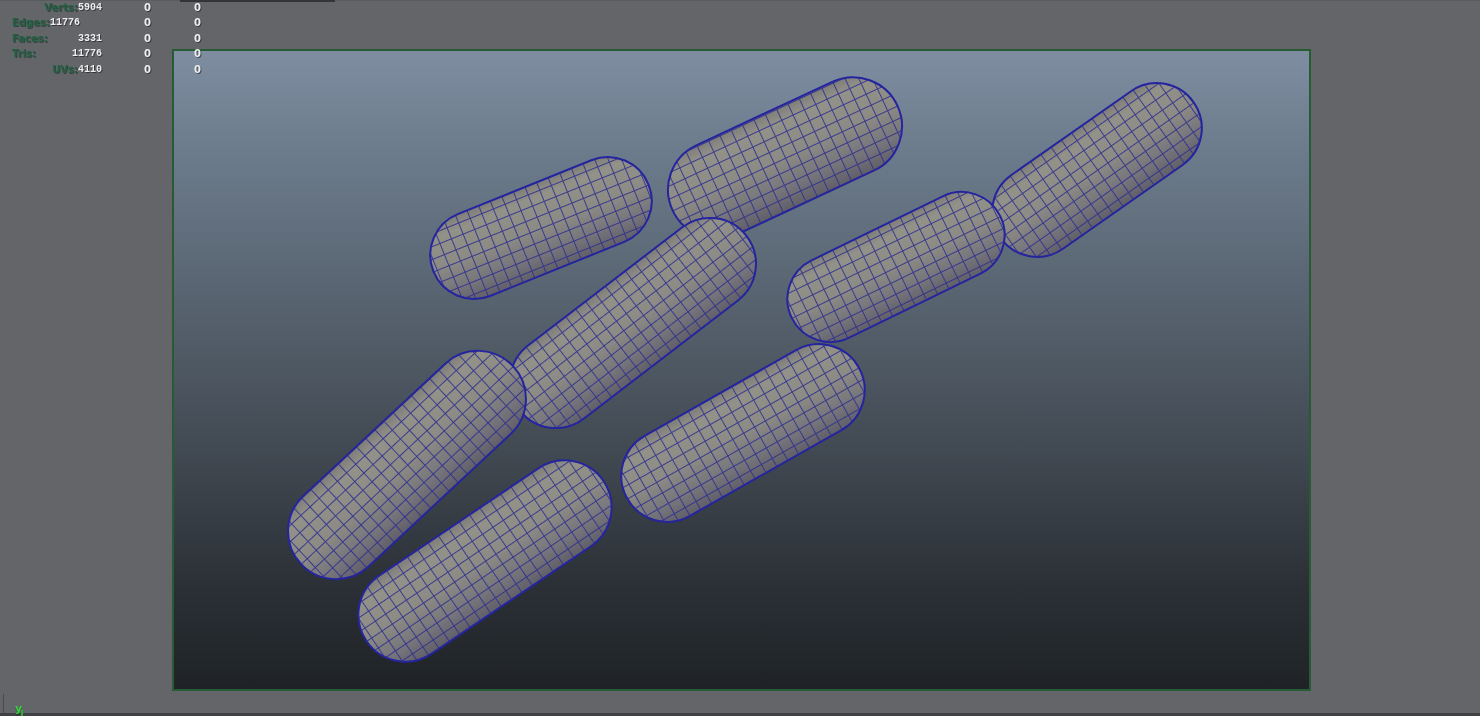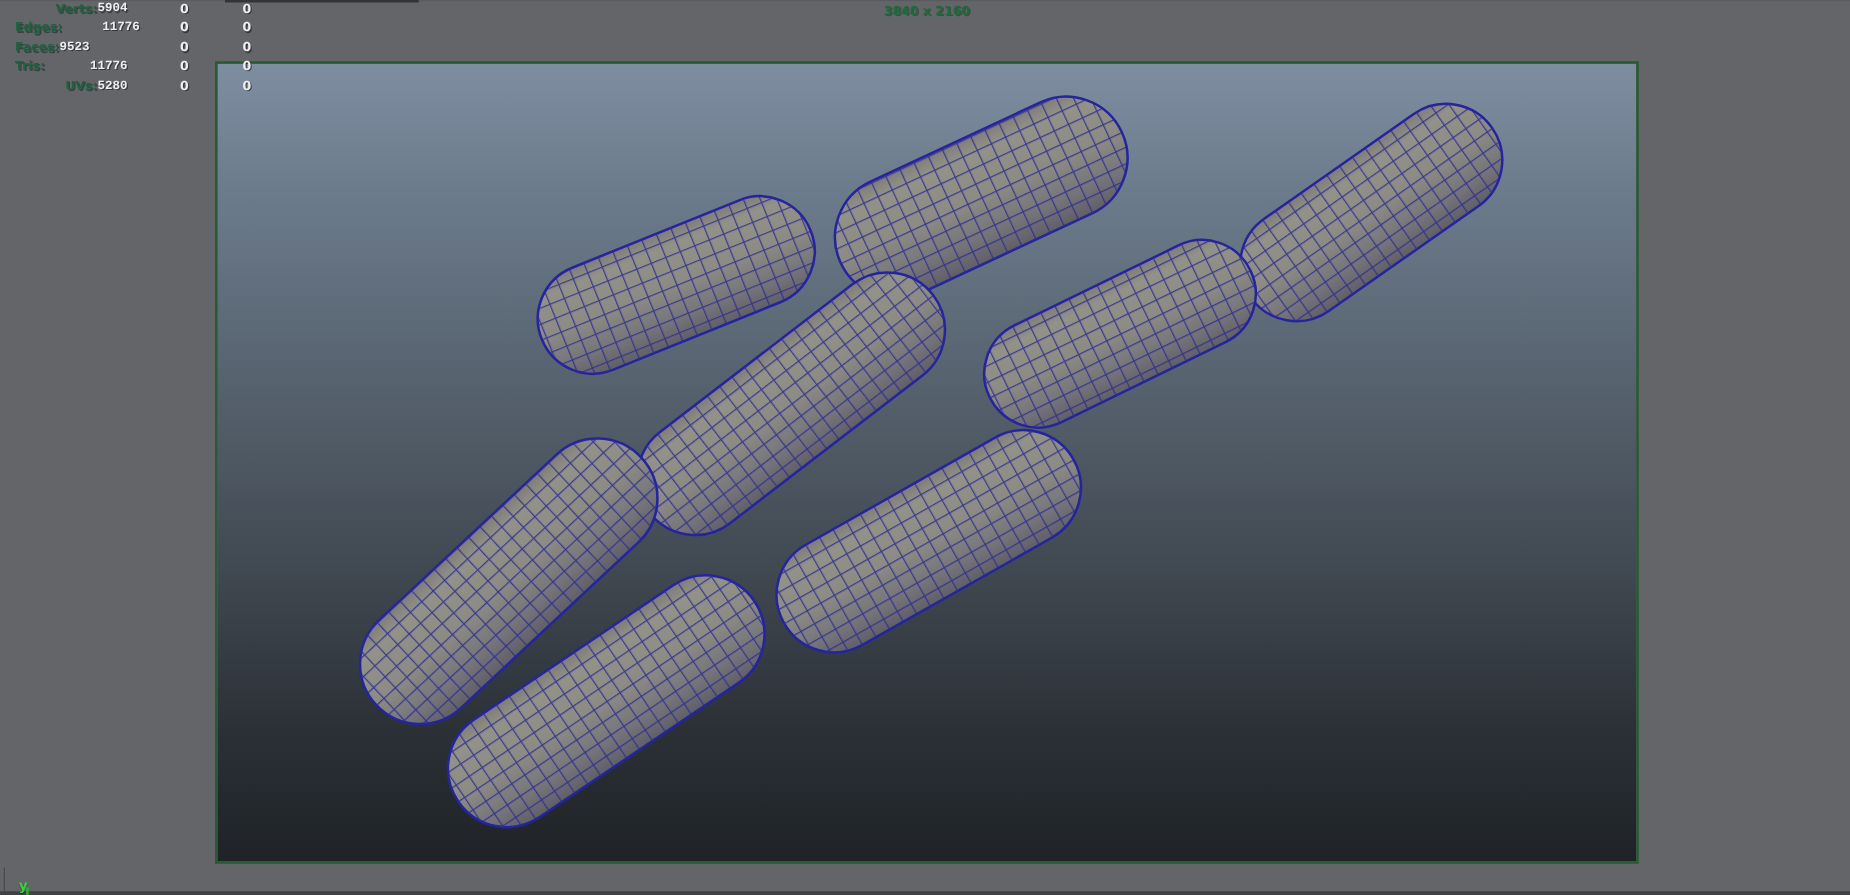--- a/index.html
+++ b/index.html
@@ -106,47 +106,46 @@
     </svg>
   </div>
 
   <div class="hud" id="hud-root">
       <div class="hud-cell" style="display: flex; justify-content: flex-end;">
         <span class="hud-label">Verts:</span>
         <span class="hud-total">5904</span>
       </div>
       <div class="hud-cell hud-zero">0</div>
       <div class="hud-cell hud-zero">0</div>
-      <div class="hud-cell" style="display: flex; justify-content: flex-start; gap: 32px;">
+      <div class="hud-cell" style="display: flex; justify-content: flex-start;">
         <span class="hud-label">Edges:</span>
         <span class="hud-total">11776</span>
       </div>
       <div class="hud-cell hud-zero">0</div>
       <div class="hud-cell hud-zero">0</div>
-      <div class="hud-cell" style="display: flex; justify-content: flex-start;">
+      <div class="hud-cell" style="display: flex; justify-content: space-between;">
         <span class="hud-label">Faces:</span>
-        <span class="hud-total">9523</span>
+        <span class="hud-total">3331</span>
       </div>
       <div class="hud-cell hud-zero">0</div>
       <div class="hud-cell hud-zero">0</div>
       <div class="hud-cell" style="display: flex; justify-content: space-between; gap: 12px;">
         <span class="hud-label">Tris:</span>
         <span class="hud-total">11776</span>
       </div>
       <div class="hud-cell hud-zero">0</div>
       <div class="hud-cell hud-zero">0</div>
       <div class="hud-cell" style="display: flex; justify-content: flex-end;">
         <span class="hud-label">UVs:</span>
-        <span class="hud-total">5280</span>
+        <span class="hud-total">4110</span>
       </div>
       <div class="hud-cell hud-zero">0</div>
       <div class="hud-cell hud-zero">0</div>
     </div>
 
-  <div class="res-gate-label">3840 x 2160</div>
 
   <div class="axis-indicator">
     <span class="axis-label">y</span>
     <span class="axis-stem"></span>
   </div>
 
   <div class="panel-divider"></div>
   <div class="bottom-strip"></div>
 </div>
 

